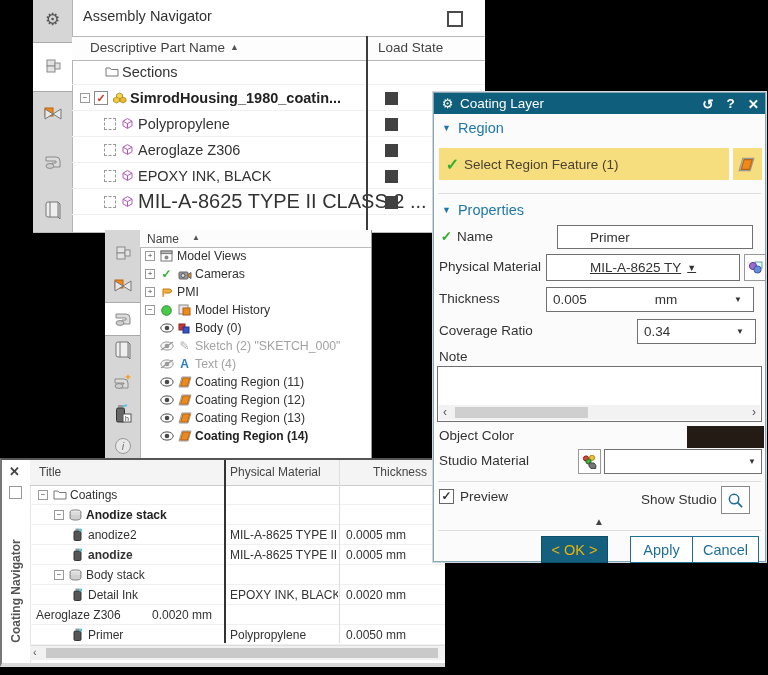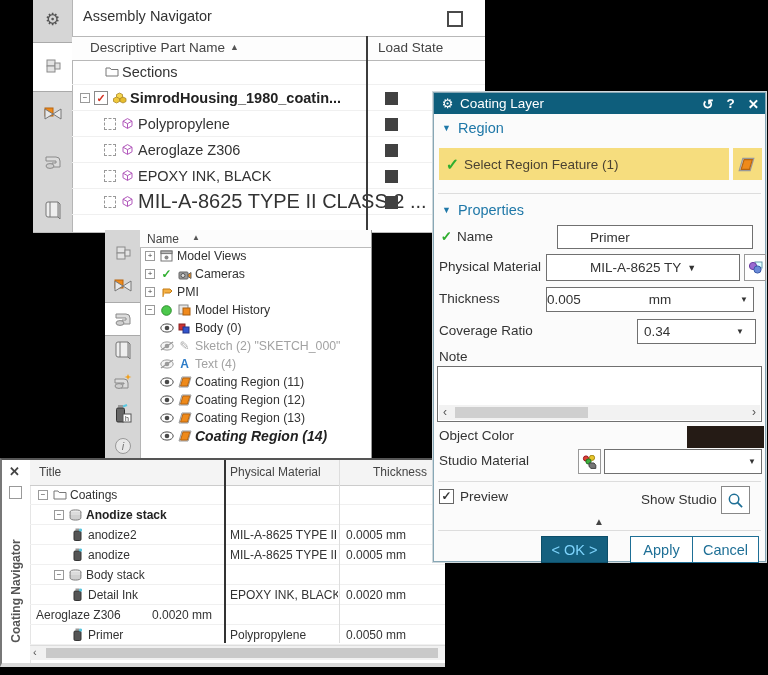--- a/index.html
+++ b/index.html
@@ -365,21 +365,21 @@
             </svg>
           </span>
           <span class="ic">
             <svg width="14" height="12" viewBox="0 0 14 12">
               <path d="M1 11 4 1h9l-3 10z" fill="#dcdcdc" stroke="#999"></path>
               <path d="M2.6 10 5 2h6.8L9.4 10z" fill="#ef8a1a" stroke="#b8650f"></path>
             </svg>
           </span>
           <span class=" ">Coating Region (13)</span>
         </div>
-        <div class="row" style="height: 18px; padding-left: 19px; font-size: 14px; font-style: italic;">
+        <div class="row" style="height: 18px; padding-left: 19px; font-size: 12px;">
           <span class="ic">
             <svg width="14" height="10">
               <ellipse cx="7" cy="5" rx="6.2" ry="4.1" fill="#fff" stroke="#4a4a4a"></ellipse>
               <circle cx="7" cy="5" r="2.3" fill="#4a4a4a"></circle>
             </svg>
           </span>
           <span class="ic">
             <svg width="14" height="12" viewBox="0 0 14 12">
               <path d="M1 11 4 1h9l-3 10z" fill="#dcdcdc" stroke="#999"></path>
               <path d="M2.6 10 5 2h6.8L9.4 10z" fill="#ef8a1a" stroke="#b8650f"></path>
@@ -440,21 +440,21 @@
                 <rect x="1" y="3" width="7" height="9.5" rx="1.2" fill="#555" stroke="#333"></rect>
                 <circle cx="7.5" cy="2" r="1.6" fill="#59c7e0"></circle>
               </svg>
             </span>
             <span class="">anodize2</span>
           </span>
           <span class="cncell" style="width:114px;padding-left:6px;">MIL-A-8625 TYPE II CLAS...</span>
           <span class="cncell" style="width:75px;padding-left:8px;">0.0005 mm</span>
         </div>
         <div class="cnrow">
-          <span class="cncell" style="width:194px;padding-left:40px;display:flex;align-items:center;">
+          <span class="cncell" style="width:194px;padding-left:40px;display:flex;align-items:center;font-weight:bold;">
             <span class="ic">
               <svg width="9" height="13">
                 <rect x="2.5" y="0.5" width="4" height="2" fill="#999"></rect>
                 <rect x="1" y="3" width="7" height="9.5" rx="1.2" fill="#555" stroke="#333"></rect>
                 <circle cx="7.5" cy="2" r="1.6" fill="#59c7e0"></circle>
               </svg>
             </span>
             <span class="">anodize</span>
           </span>
           <span class="cncell" style="width:114px;padding-left:6px;">MIL-A-8625 TYPE II CLAS...</span>
@@ -552,36 +552,36 @@
 
     <div class="drow" style="left:5px;top:135px;">
       <span class="ic" style="color:#2fae2f;font-weight:bold;">✓</span>
       <span>Name</span>
     </div>
     <div class="inp" style="position:absolute;left:123px;top:132px;width:196px;height:24px;padding-left:32px;">
       <span>Primer</span>
     </div>
 
     <div class="drow" style="left:5px;top:166px;">Physical Material</div>
-    <div class="inp" style="position:absolute;left:112px;top:161px;width:194px;height:27px;justify-content:center;gap:6px;">
+    <div class="inp" style="position:absolute;left:112px;top:161px;width:194px;height:27px;justify-content:center;gap:6px;text-decoration:underline;">
       <span>MIL-A-8625 TY</span>
       <span class="tri" style="color:#333;">▼</span>
     </div>
     <div class="inp" style="position:absolute;left:310px;top:161px;width:22px;height:27px;justify-content:center;border-color:#999;">
       <span class="ic" style="margin:0;">
         <svg width="15" height="14">
             <rect x="7" y="1" width="7" height="6" fill="#dff" stroke="#69a"></rect>
             <circle cx="5" cy="5" r="3.6" fill="#9a6ad0" stroke="#6a3aa0"></circle>
             <circle cx="9.5" cy="8.5" r="3.6" fill="#6a8ad8" stroke="#3a5aa8"></circle>
           </svg>
       </span>
     </div>
 
     <div class="drow" style="left:5px;top:198px;">Thickness</div>
-    <div class="inp" style="position:absolute;left:112px;top:194px;width:208px;height:25px;padding:0 0;">
+    <div class="inp" style="position:absolute;left:112px;top:194px;width:208px;height:25px;padding:0 6px;">
       <span>0.005</span>
       <span style="margin-left:68px;">mm</span>
       <span class="ddarr tri">▼</span>
     </div>
 
     <div class="drow" style="left:5px;top:230px;">Coverage Ratio</div>
     <div class="inp" style="position:absolute;left:203px;top:226px;width:119px;height:25px;padding:0 6px;">
       <span>0.34</span>
       <span class="ddarr tri">▼</span>
     </div>
@@ -626,18 +626,18 @@
         <svg width="17" height="17" viewBox="0 0 18 18">
             <circle cx="7.5" cy="7.5" r="5" fill="none" stroke="#1e6f96" stroke-width="1.6"></circle>
             <path d="M11 11l5 5" stroke="#1e6f96" stroke-width="1.8"></path>
           </svg>
       </span>
     </div>
 
     <span class="abs" style="left:160px;top:423px;font-size:10px;color:#444;">▲</span>
     <div class="sep" style="top:437px;"></div>
 
-    <div class="btn" style="position:absolute;left:107px;top:443px;width:67px;height:27px;background:#15607f;color:#7dd3fc;border-color:#0d4e69;">&lt; OK &gt;</div>
+    <div class="btn" style="position:absolute;left:107px;top:443px;width:67px;height:27px;background:#15607f;color:#eab308;border-color:#0d4e69;">&lt; OK &gt;</div>
     <div class="btn" style="position:absolute;left:196px;top:443px;width:63px;height:27px;">Apply</div>
     <div class="btn" style="position:absolute;left:258px;top:443px;width:67px;height:27px;">Cancel</div>
   </div>
 
 </div>
 
 </body></html>

